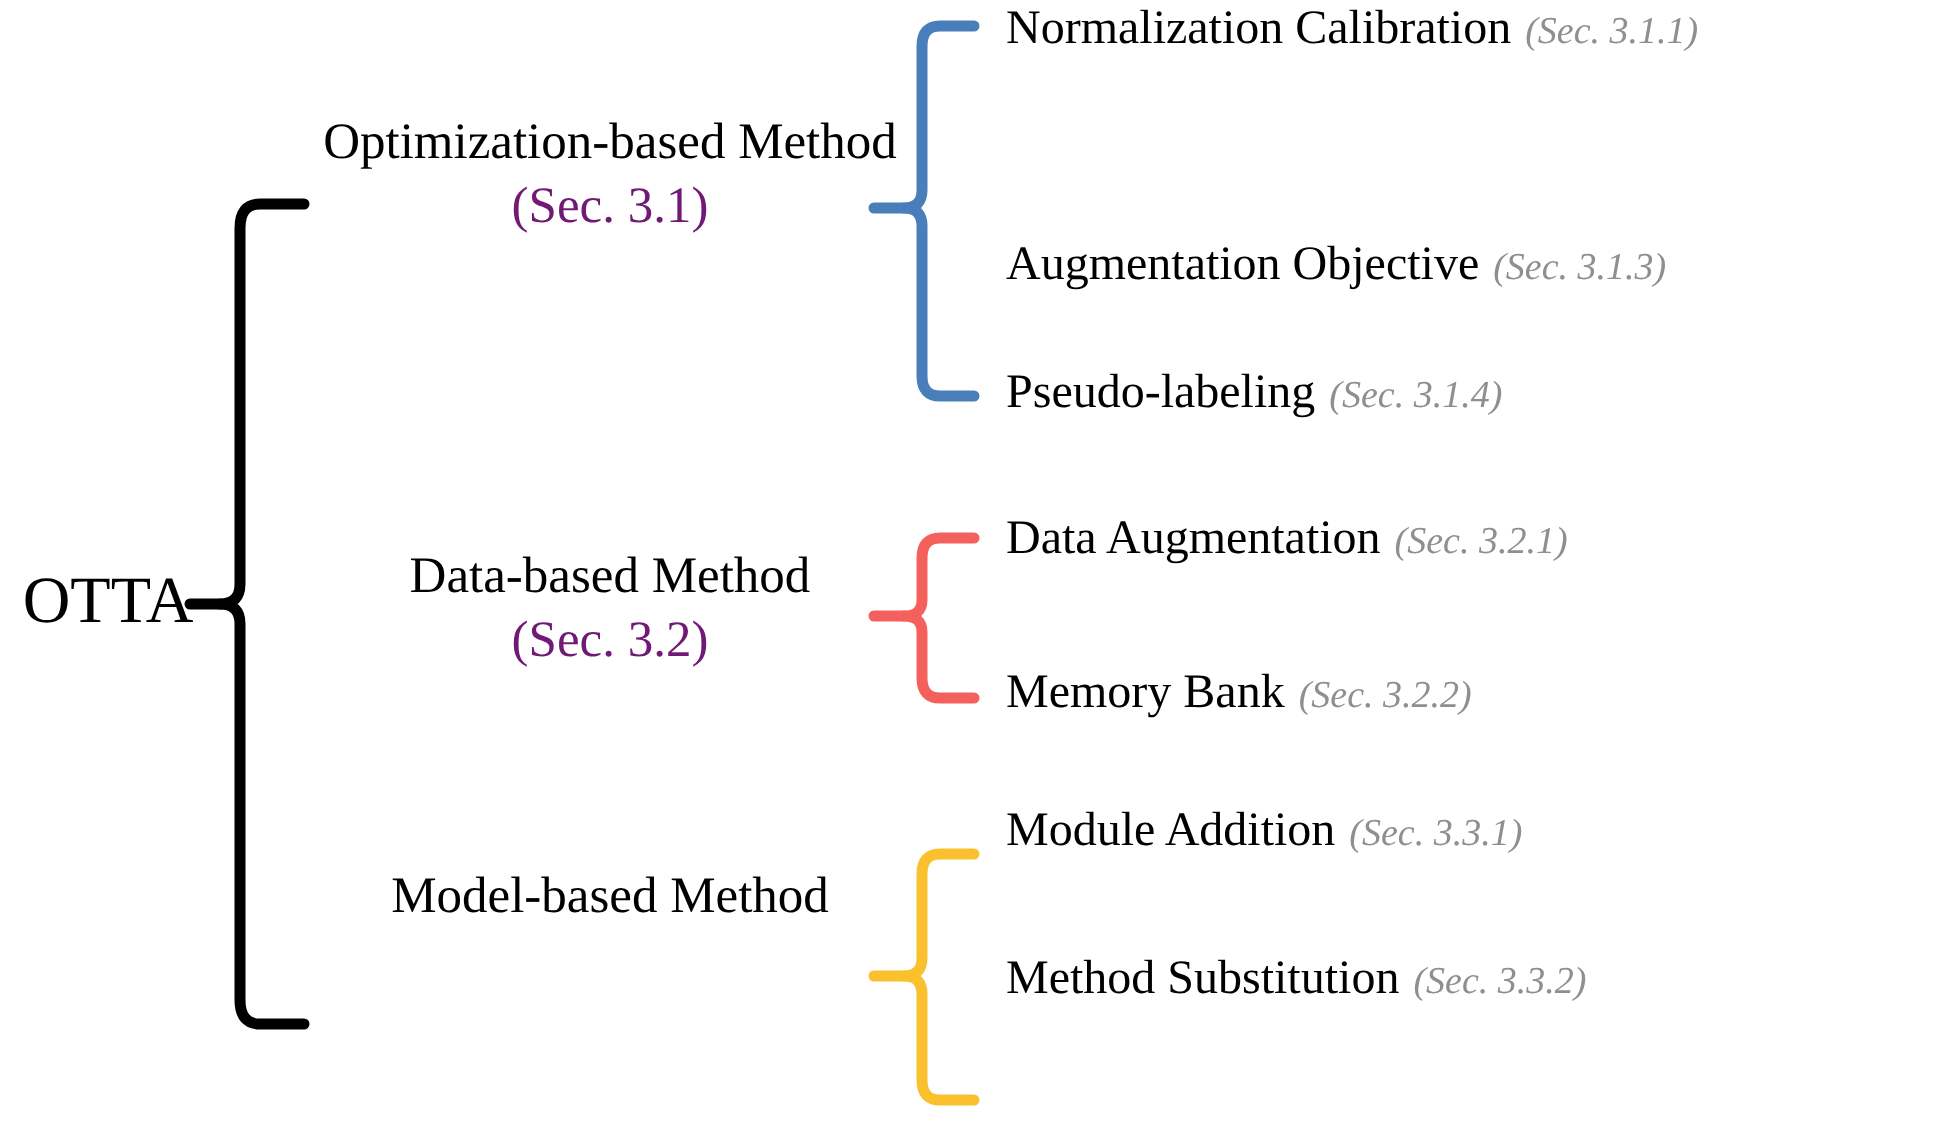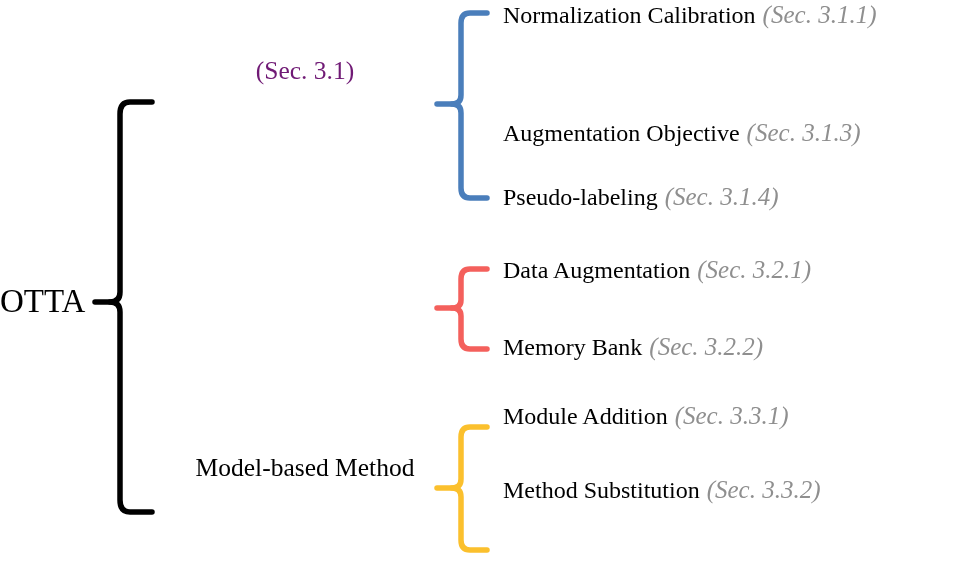--- a/index.html
+++ b/index.html
@@ -30,55 +30,55 @@
     color: #000000;
     line-height: 1.18;
     white-space: nowrap;
   }
 
   
   #root-node {
     left: 0px;
     top: 282px;
     width: 108px;
-    text-align: left;
+    text-align: center;
     font-size: 33px;
   }
 
   
   .cat-node {
     position: absolute;
     width: 300px;
     left: 155px;
     text-align: center;
     font-size: 25.5px;
     color: #000000;
     line-height: 1.24;
   }
   .cat-node .sec {
     color: #701a75;
     display: block;
   }
   #cat-0 { top: 55px; }
   #cat-1 { top: 272px; }
-  #cat-2 { top: 452px; }
+  #cat-2 { top: 432px; }
 
   
   .leaf-node {
     position: absolute;
     left: 503px;
     font-size: 24px;
     color: #000000;
     white-space: nowrap;
     transform: translateY(-50%);
   }
   .leaf-node .sec {
     color: #8f8f8f;
     font-style: italic;
-    font-size: 25px;
+    font-size: 19px;
     margin-left: 7px;
   }
 </style>
 </head>
 <body>
 
 <div id="diagram" style="background: rgb(255, 255, 255);">
 
   <svg class="braces" viewBox="0 0 969 566" xmlns="http://www.w3.org/2000/svg">
 
@@ -92,23 +92,28 @@
     <path d="M 487 269 L 470 269 Q 461 269 461 279 L 461 300 Q 461 308 452 308 Q 461 308 461 316 L 461 339 Q 461 349 470 349 L 487 349" fill="none" stroke="#f4605c" stroke-width="5.5" stroke-linecap="round" stroke-linejoin="round"></path>
     <path d="M 452 308 L 437 308" fill="none" stroke="#f4605c" stroke-width="5.5" stroke-linecap="round"></path>
 
     <path d="M 487 427 L 470 427 Q 461 427 461 437 L 461 479 Q 461 488 452 488 Q 461 488 461 497 L 461 540 Q 461 550 470 550 L 487 550" fill="none" stroke="#fbc02d" stroke-width="5.5" stroke-linecap="round" stroke-linejoin="round"></path>
     <path d="M 452 488 L 437 488" fill="none" stroke="#fbc02d" stroke-width="5.5" stroke-linecap="round"></path>
   </svg>
 
   <div class="node-text" id="root-node">OTTA</div>
 
   <div class="cat-node" id="cat-0">
+    <span>Optimization-based Method</span>
     <span class="sec">(Sec. 3.1)</span>
   </div>
 
+  <div class="cat-node" id="cat-1">
+    <span>Data-based Method</span>
+    <span class="sec">(Sec. 3.2)</span>
+  </div>
 
   <div class="cat-node" id="cat-2">
     <span>Model-based Method</span>
   </div>
 
   <div class="leaf-node" style="top:15px">
     <span>Normalization Calibration</span><span class="sec">(Sec. 3.1.1)</span>
   </div>
   <div class="leaf-node" style="top:133px">
     <span>Augmentation Objective</span><span class="sec">(Sec. 3.1.3)</span>

